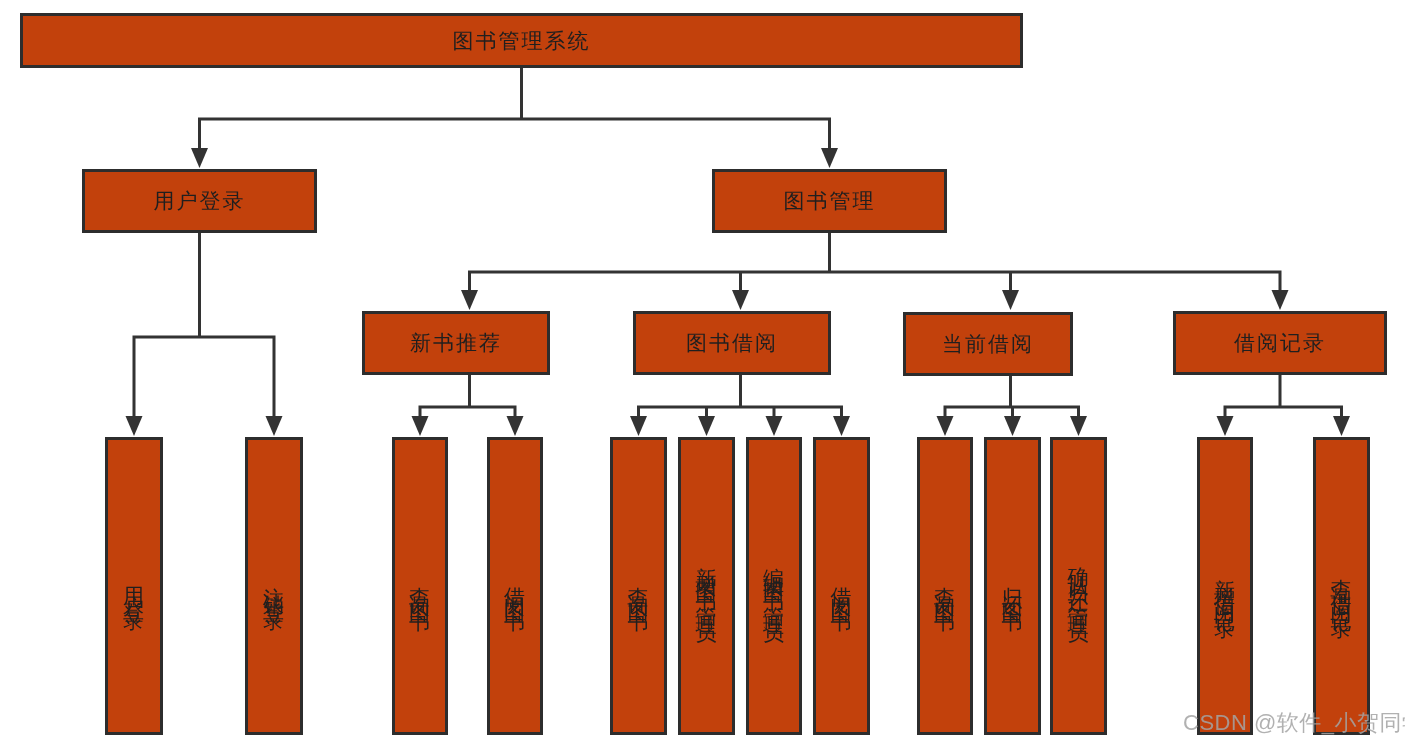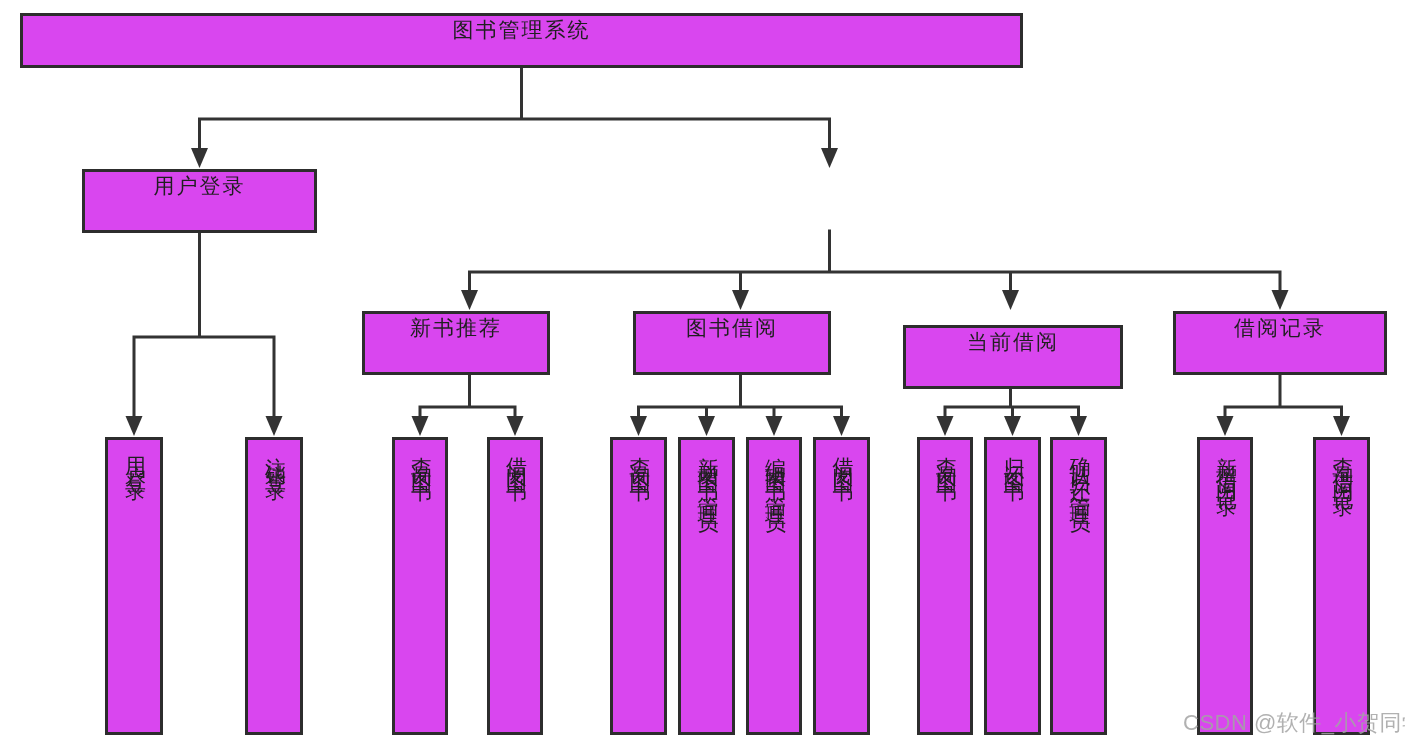--- a/index.html
+++ b/index.html
@@ -6,25 +6,24 @@
   .canvas{
     position:relative;width:1405px;height:747px;overflow:hidden;
     background:var(--bg,#ffffff);
     font-family:"Liberation Sans","DejaVu Sans",sans-serif;
     color:var(--text-color,#1f1f1f);
   }
   .wires{position:absolute;left:0;top:0;width:1405px;height:747px;z-index:1;}
   .wires path{stroke:var(--line-color,#333);stroke-width:3;fill:none;stroke-linecap:square;}
   .wires polygon{fill:var(--line-color,#333);}
   .hbox,.vbox{
-    position:absolute;box-sizing:border-box;background:#d946ef;
+    position:absolute;box-sizing:border-box;background:#c2410c;
     border:3px solid var(--border-color,#2d2d2d);
-    display:flex;justify-content:center;
+    display:flex;align-items:center;justify-content:center;
     z-index:2;
-    font-family:Liberation Mono, monospace;
   }
   .hbox{font-size:21px;letter-spacing:2px;}
   .hbox .label{white-space:nowrap;}
   .vbox{top:437px;height:298px;font-size:21px;}
   .vlabel{
     writing-mode:vertical-rl;text-orientation:mixed;
     letter-spacing:8px;line-height:1;white-space:nowrap;
   }
   .watermark{
     position:absolute;left:1183px;top:708px;z-index:3;
@@ -80,28 +79,31 @@
     </g>
   </svg>
 
   <div class="hbox" style="left:20px;top:13px;width:1003px;height:55px">
     <span class="label">图书管理系统</span>
   </div>
 
   <div class="hbox" style="left:82px;top:169px;width:235px;height:64px">
     <span class="label">用户登录</span>
   </div>
+  <div class="hbox" style="left:712px;top:169px;width:235px;height:64px">
+    <span class="label">图书管理</span>
+  </div>
 
   <div class="hbox" style="left:362px;top:311px;width:188px;height:64px">
     <span class="label">新书推荐</span>
   </div>
   <div class="hbox" style="left:633px;top:311px;width:198px;height:64px">
     <span class="label">图书借阅</span>
   </div>
-  <div class="hbox" style="left:903px;top:325px;width:220px;height:64px">
+  <div class="hbox" style="left:903px;top:312px;width:170px;height:64px">
     <span class="label">当前借阅</span>
   </div>
   <div class="hbox" style="left:1173px;top:311px;width:214px;height:64px">
     <span class="label">借阅记录</span>
   </div>
 
   <div class="vbox" style="left:105px;width:58px">
     <span class="vlabel">用户登录</span>
   </div>
   <div class="vbox" style="left:245px;width:58px">

